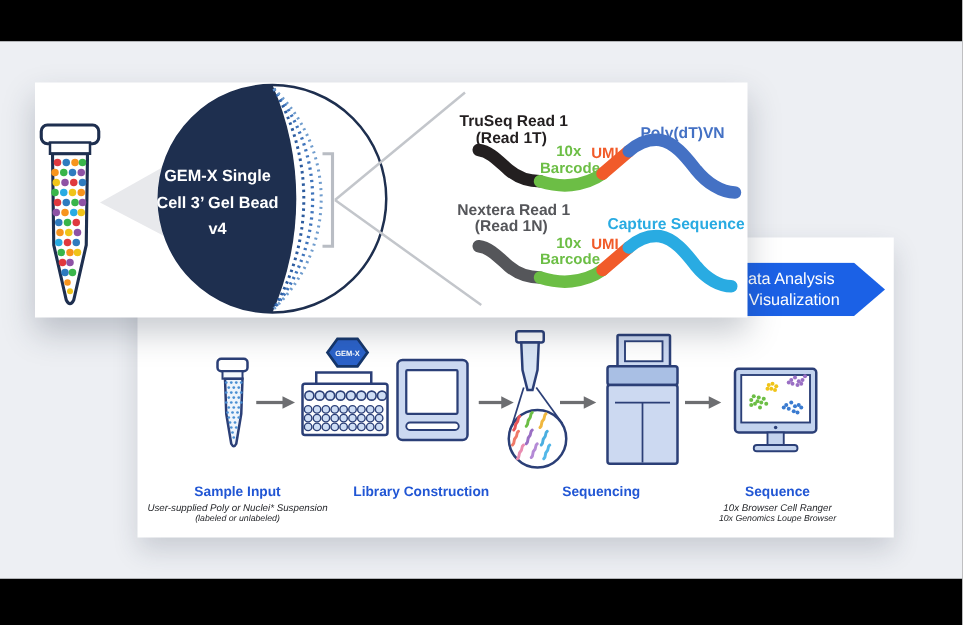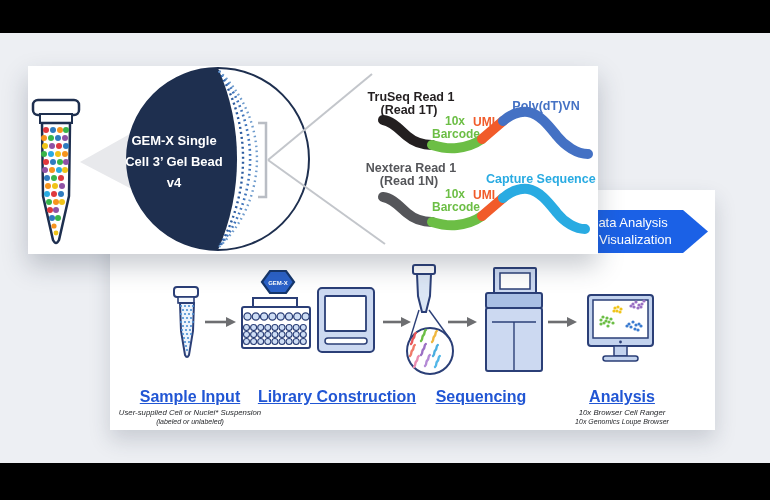--- a/index.html
+++ b/index.html
@@ -10,21 +10,21 @@
   .card-top{left:28px;top:66px;width:570px;height:188px;z-index:5;
     box-shadow:0 12px 24px rgba(40,50,70,.25);}
   .card-bottom{left:110px;top:190px;width:605px;height:240px;z-index:2;
     box-shadow:0 10px 20px rgba(40,50,70,.18);}
   .banner{position:absolute;left:545px;top:210px;width:163px;height:43px;z-index:3;
     background:#1b61e6;color:#fff;
     clip-path:polygon(0 0,138px 0,100% 50%,138px 100%,0 100%);}
   .banner .l1{position:absolute;left:44px;top:4px;font-size:13px;line-height:17px;white-space:nowrap;}
   .banner .l2{position:absolute;left:54px;top:21px;font-size:13px;line-height:17px;white-space:nowrap;text-align:center;}
   .step{position:absolute;top:198px;width:170px;text-align:center;}
-  .step .t{font-size:16px;font-weight:bold;color:#2156d4;text-decoration:underline;}
+  .step .t{font-size:11px;font-weight:bold;color:#2156d4;}
   .step .s1{font-size:7.8px;font-style:italic;color:#1f2125;margin-top:2px;}
   .step .s2{font-size:7px;font-style:italic;color:#1f2125;margin-top:1px;}
   svg{display:block;font-family:inherit;}
   svg text{font-family:inherit;}
 </style>
 </head>
 <body>
 
 <div class="viewport">
   <div class="stage"></div>
@@ -222,31 +222,31 @@
           <circle cx="525" cy="139" r="1.6"></circle>
           <circle cx="529" cy="134" r="1.6"></circle>
           <circle cx="517" cy="136" r="1.6"></circle>
           <circle cx="528" cy="140" r="1.6"></circle>
           <circle cx="531" cy="136" r="1.6"></circle>
       </g>
     </svg>
 
     <div class="step" style="left:-5px">
       <div class="t">Sample Input</div>
-      <div class="s1">User-supplied Cell or Nuclei* Suspension</div>
+      <div class="s1">User-supplied Poly or Nuclei* Suspension</div>
       <div class="s2">(labeled or unlabeled)</div>
     </div>
     <div class="step" style="left:286px">
       <div class="t">Sequencing</div>
     </div>
     <div class="step" style="left:142px">
       <div class="t">Library Construction</div>
     </div>
     <div class="step" style="left:427px">
-      <div class="t">Analysis</div>
+      <div class="t">Sequence</div>
       <div class="s1">10x Browser Cell Ranger</div>
       <div class="s2">10x Genomics Loupe Browser</div>
     </div>
   </div>
 
   <div class="banner">
     <div class="l1">Data Analysis</div>
     <div class="l2">Visualization</div>
   </div>
 

